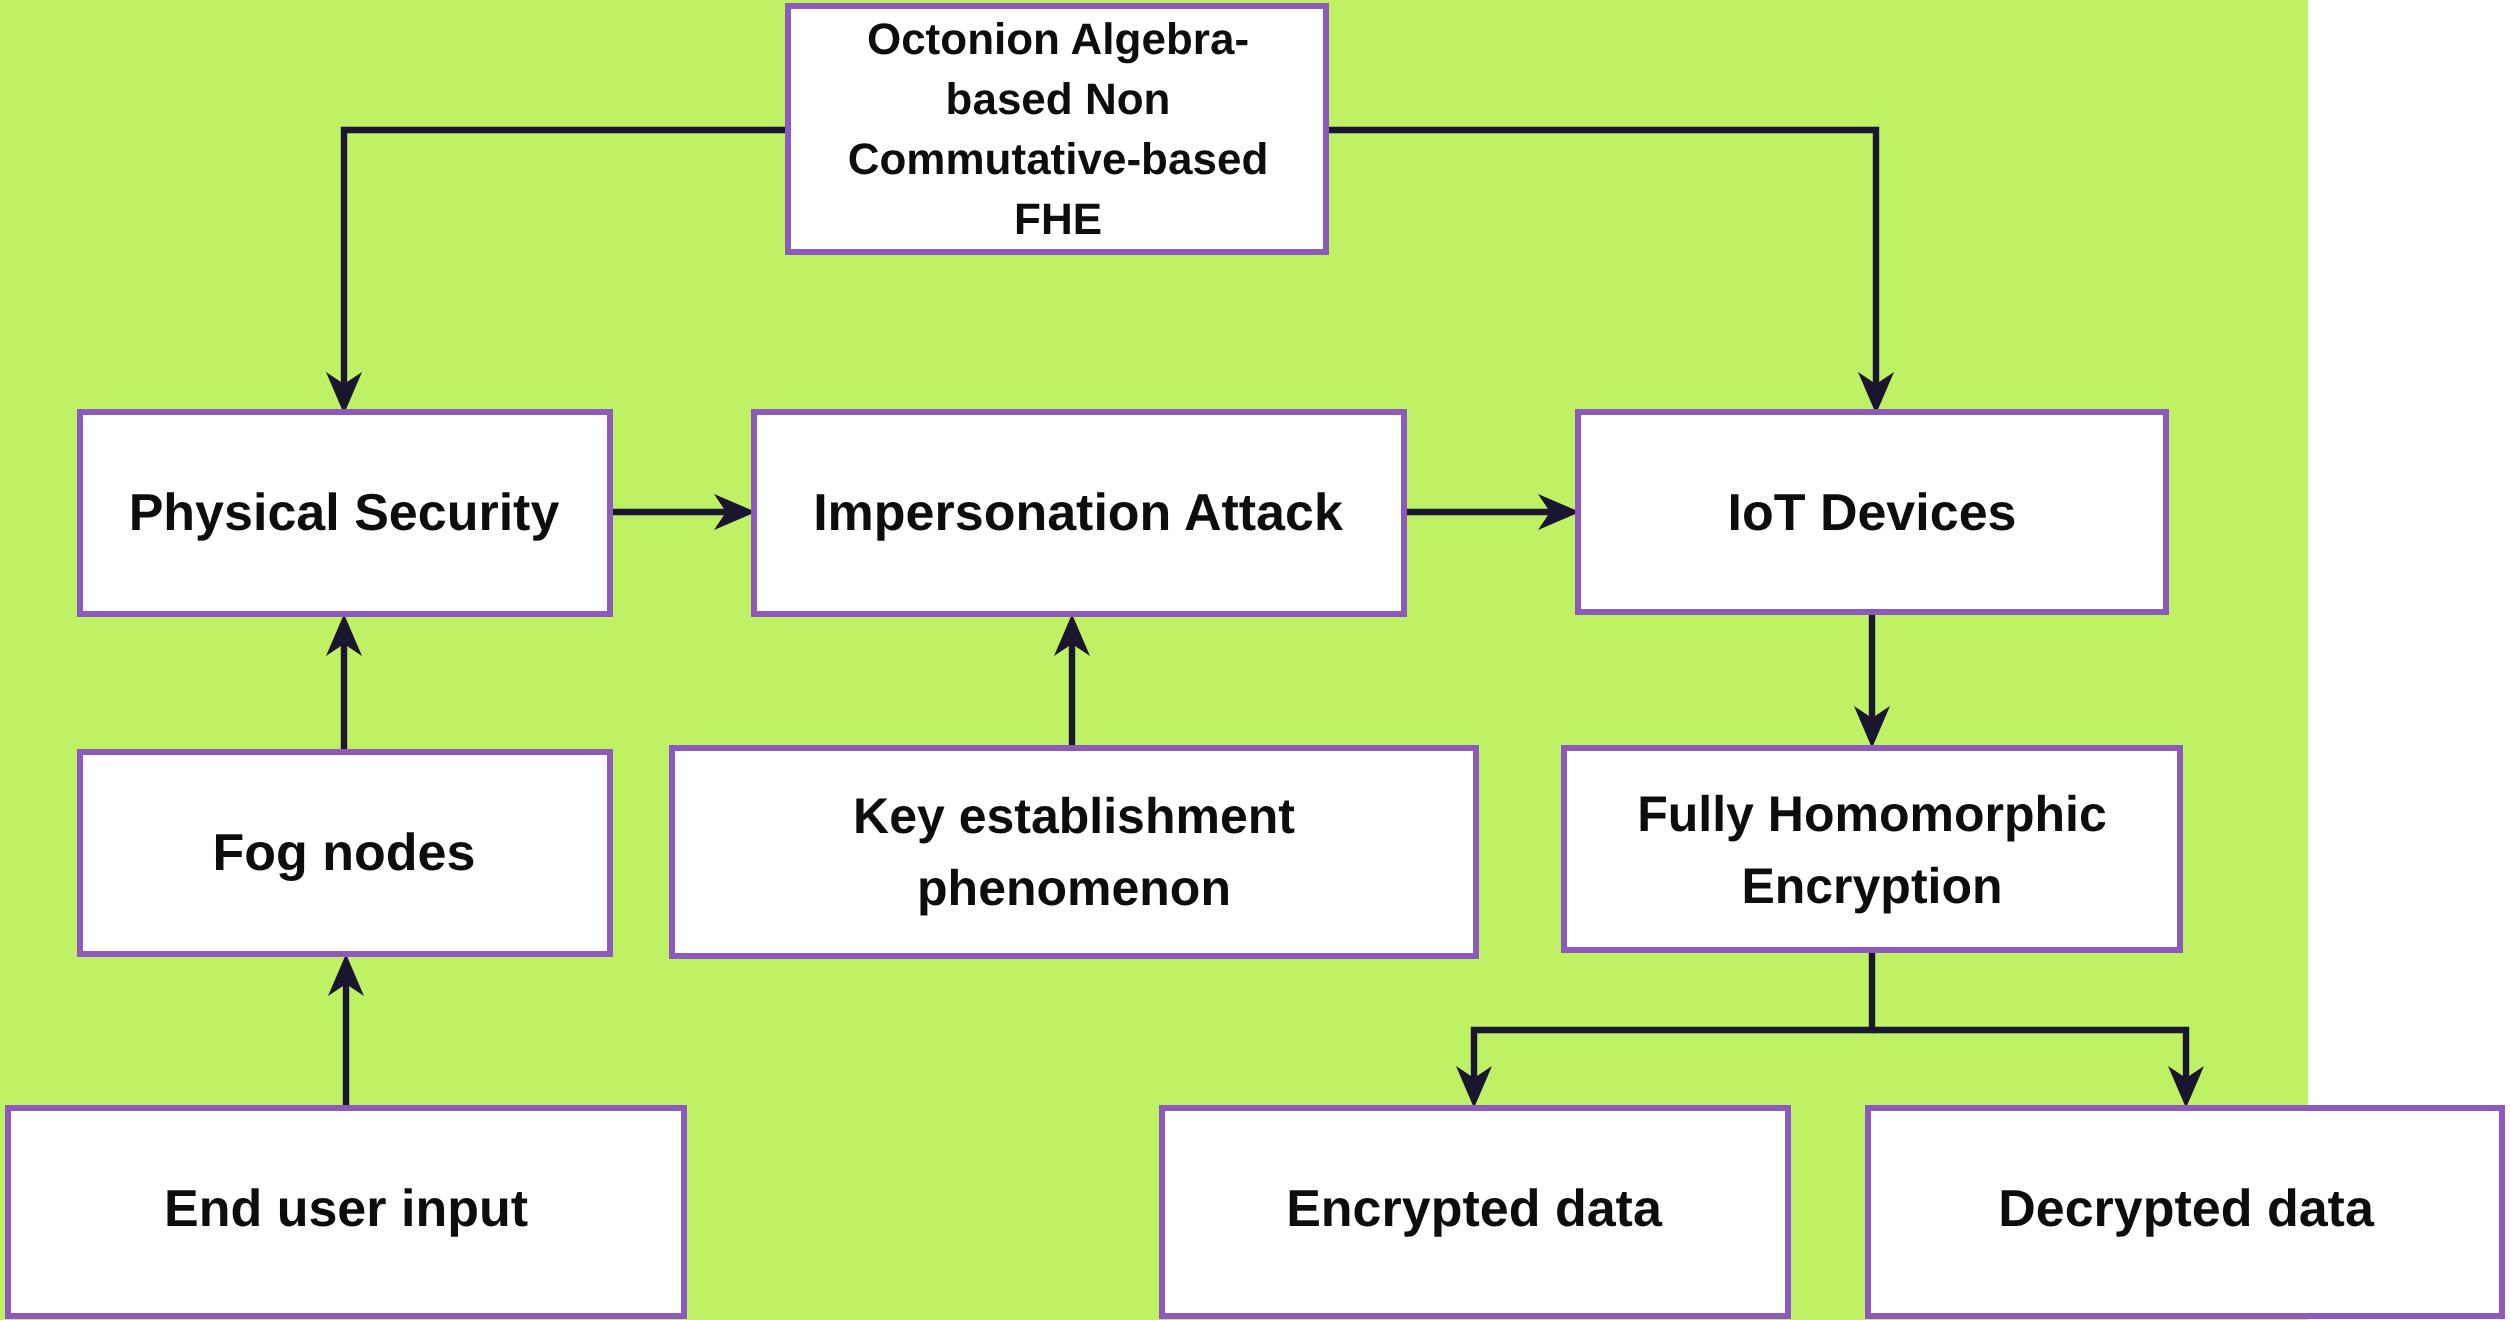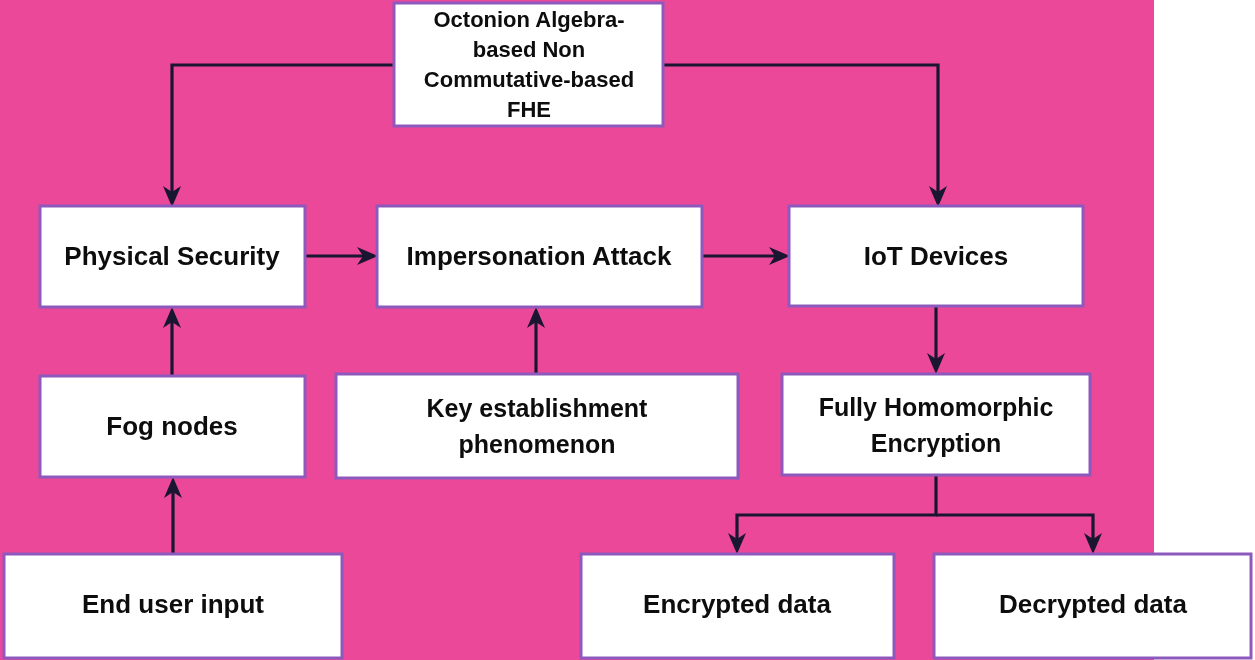--- a/index.html
+++ b/index.html
@@ -10,21 +10,21 @@
   body {
     width: 1255px;
     height: 660px;
     font-family: "Liberation Sans", sans-serif;
     overflow: hidden;
   }
   #diagram-root {
     position: relative;
     width: 1154px;
     height: 660px;
-    background: #ec4899;
+    background: #bef264;
   }
   svg.diagram {
     position: absolute;
     top: 0;
     left: 0;
     width: 1255px;
     height: 660px;
     display: block;
   }
   .node-box {

